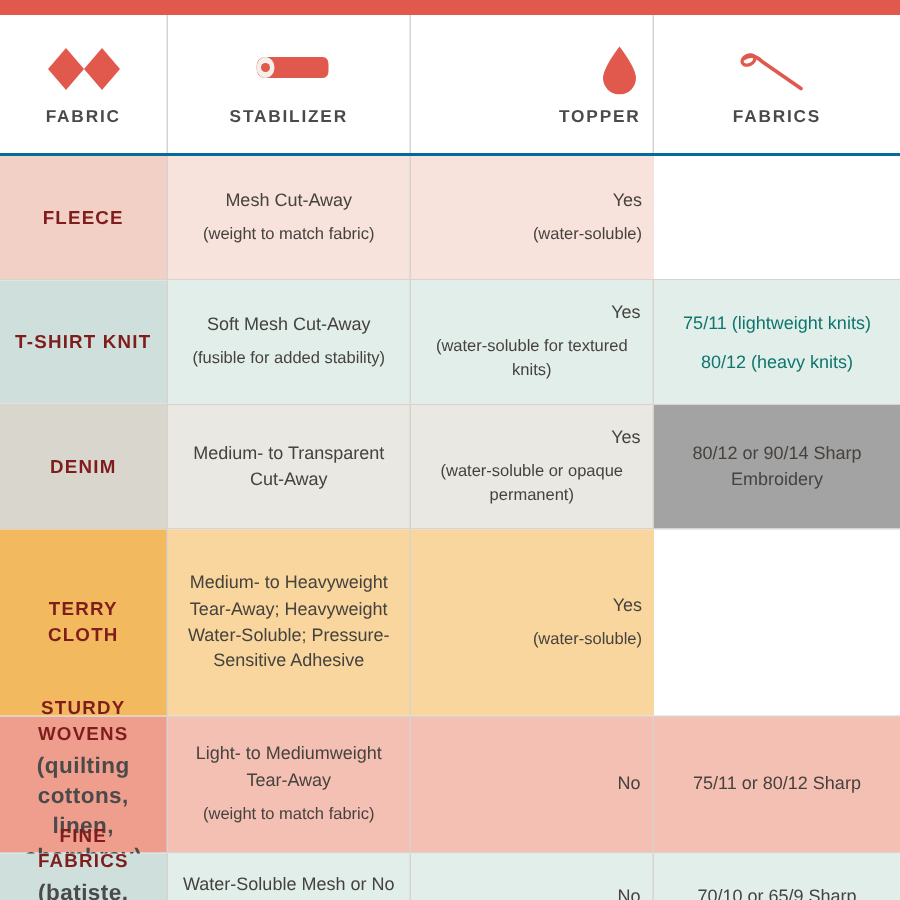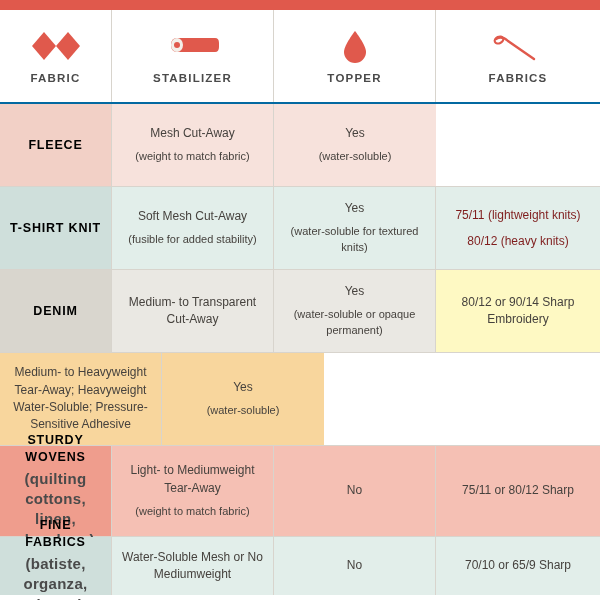--- a/index.html
+++ b/index.html
@@ -40,21 +40,21 @@
     align-items: center;
     justify-content: center;
     text-align: center;
     padding: 6px 8px;
   }
   .cell:last-child { border-right: none; }
 
   
   .c0 { width: 112px; flex: 0 0 112px; }
   .c1 { width: 162px; flex: 0 0 162px; }
-  .c2 { width: 162px; flex: 0 0 162px; }
+  .c2 { width: 162px; flex: 0 0 162px; align-items: flex-end; }
   .c3 { width: 164px; flex: 0 0 164px; }
 
   
   .header-row { border-bottom: 2px solid #0369a1; }
   .header-cell {
     height: 92px;
     justify-content: flex-start;
     padding-top: 16px;
     background: #ffffff;
   }
@@ -70,21 +70,21 @@
     letter-spacing: 1.2px;
     font-weight: bold;
     color: #4a4a4a;
   }
 
   
   .rowlabel {
     font-size: 12.5px;
     font-weight: bold;
     letter-spacing: 0.8px;
-    color: #000000;
+    color: #7f1d1d;
     line-height: 1.35;
   }
   .rowlabel-sub {
     font-size: 15px;
     font-weight: bold;
     letter-spacing: 0.3px;
     color: #4a4a4a;
     line-height: 1.35;
     margin-top: 3px;
   }
@@ -94,29 +94,29 @@
     line-height: 1.45;
   }
   .subtext {
     font-size: 11px;
     color: #46423e;
     line-height: 1.45;
     margin-top: 7px;
   }
   .sametext {
     font-size: 12px;
-    color: #7f1d1d;
+    color: #0f766e;
     line-height: 1.5;
   }
 
   
   .r-fleece  .cell { height: 82px; }
   .r-tshirt  .cell { height: 82px; }
   .r-denim   .cell { height: 82px; }
-  .r-terry   .cell { height: 92px; }
+  .r-terry   .cell { height: 124px; }
   .r-sturdy  .cell { height: 90px; }
   .r-fine    .cell { height: 58px; }
 
   svg { display: block; }
 </style>
 </head>
 <body>
 
 <div id="sheet">
 
@@ -203,26 +203,29 @@
       <div class="cell c0" style="background:#d9d6ce">
         <span class="rowlabel">DENIM</span>
       </div>
       <div class="cell c1" style="background:#eae8e3">
         <span class="maintext">Medium- to Transparent Cut-Away</span>
       </div>
       <div class="cell c2" style="background:#eae8e3">
         <span class="maintext">Yes</span>
         <span class="subtext">(water-soluble or opaque permanent)</span>
       </div>
-      <div class="cell c3" style="background:#fef9c3">
+      <div class="cell c3" style="background:#a3a3a3">
         <span class="maintext">80/12 or 90/14 Sharp Embroidery</span>
       </div>
     </div>
 
     <div class="row r-terry">
+      <div class="cell c0" style="background:#f2b95f">
+        <span class="rowlabel">TERRY CLOTH</span>
+      </div>
       <div class="cell c1" style="background:#f8d69d">
         <span class="maintext">Medium- to Heavyweight Tear-Away; Heavyweight Water-Soluble; Pressure-Sensitive Adhesive</span>
       </div>
       <div class="cell c2" style="background:#f8d69d">
         <span class="maintext">Yes</span>
         <span class="subtext">(water-soluble)</span>
       </div>
     </div>
 
     <div class="row r-sturdy">

